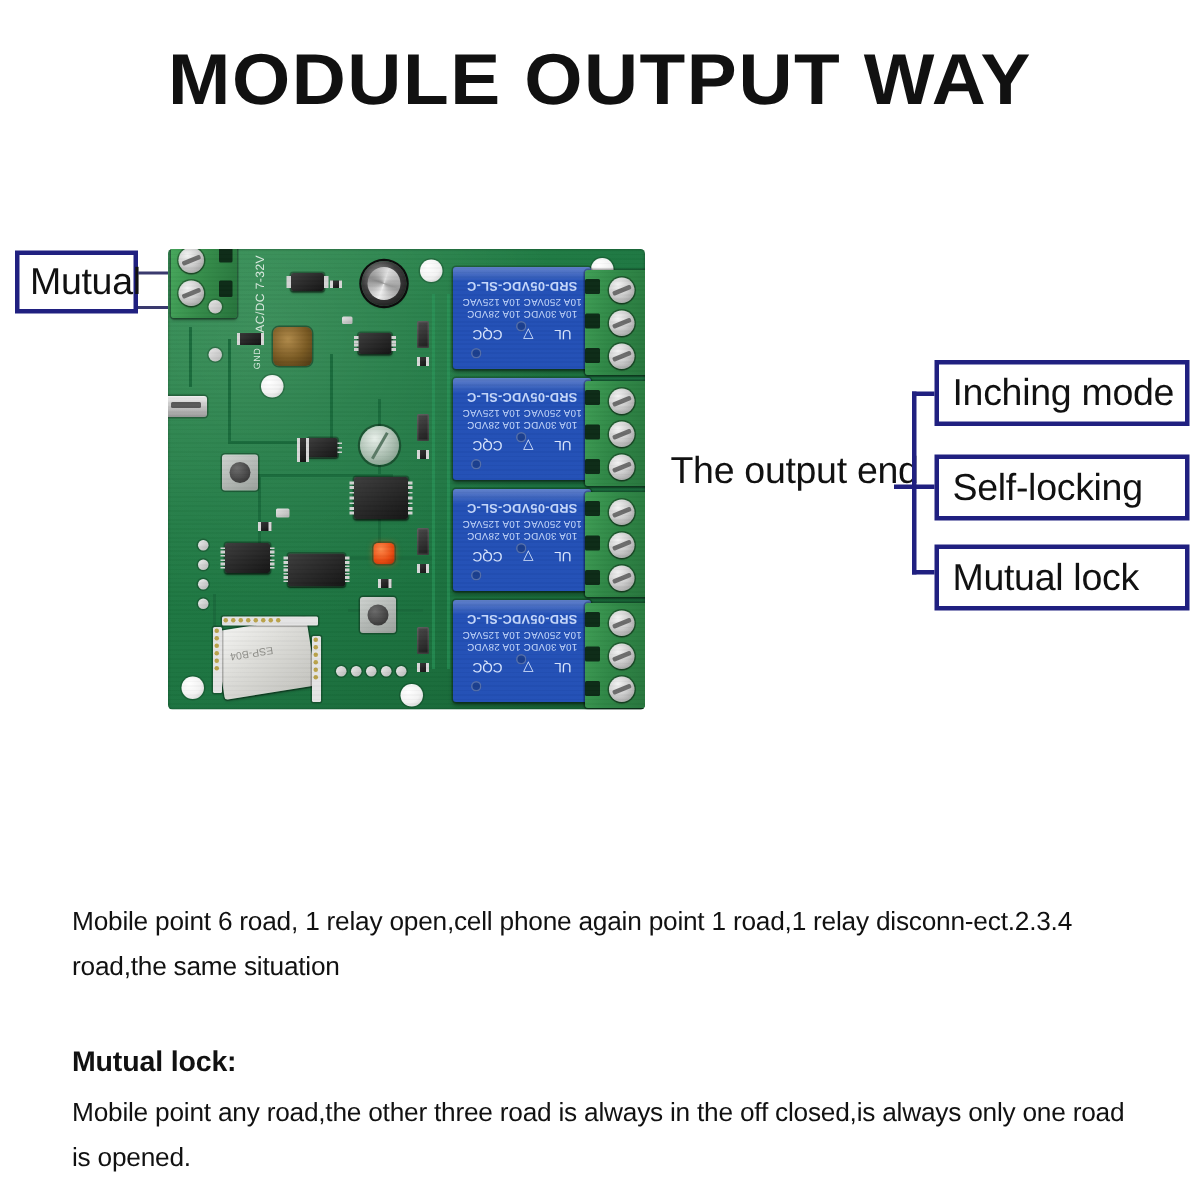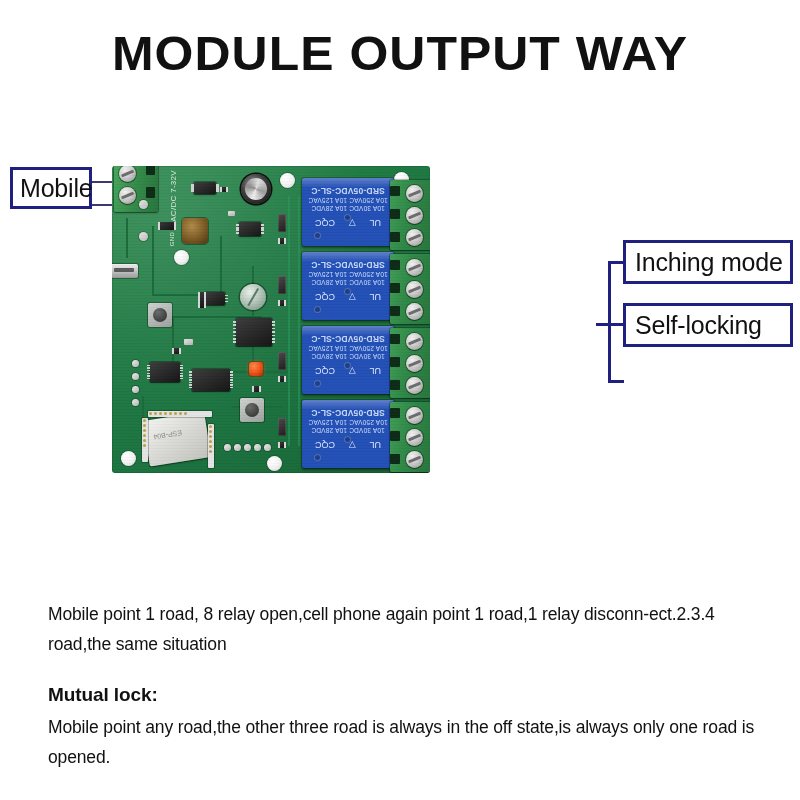--- a/index.html
+++ b/index.html
@@ -225,50 +225,54 @@
   
   .sect{position:absolute;left:48px;width:710px;}
   .sect h3{
     margin:0;font-size:19px;font-weight:bold;color:#111;letter-spacing:-0.1px;
   }
   .sect p{
     margin:6px 0 0 0;font-size:17.5px;color:#111;line-height:1.72;letter-spacing:-0.15px;
   }
   #sect-inching{top:488px;}
   #sect-self{top:593px;}
-  #sect-mutual{top:684px;}
+  #sect-mutual{top:698px;}
 </style>
 </head>
 <body>
 
 <div id="page">
 
   <div class="title">MODULE OUTPUT WAY</div>
 
   <div class="callout" id="input-box">
-    <span>Mobile</span>
+    <span>Mutual</span>
   </div>
 
   <div class="ln" style="left:92px;top:181px;width:42px;height:2px;"></div>
   <div class="ln" style="left:92px;top:204px;width:42px;height:2px;"></div>
 
+  <div class="output-end">The output end</div>
 
   <div class="ln-dark" style="left:608px;top:261px;width:3px;height:122px;"></div>
 
   <div class="ln-dark" style="left:608px;top:261px;width:16px;height:3px;"></div>
   <div class="ln-dark" style="left:608px;top:323px;width:16px;height:3px;"></div>
   <div class="ln-dark" style="left:608px;top:380px;width:16px;height:3px;"></div>
 
   <div class="ln-dark" style="left:596px;top:323px;width:14px;height:3px;"></div>
 
   <div class="callout" id="box-self">
     <span>Self-locking</span>
   </div>
   <div class="callout" id="box-inching">
     <span>Inching mode</span>
+  </div>
+  <div class="callout" id="box-mutual">
+    <span>Mutual lock</span>
   </div>
 
   <div id="pcb">
     <div class="board">
 
       <div class="hole" style="left:8px;top:6px;"></div>
       <div class="hole" style="left:168px;top:7px;"></div>
       <div class="hole" style="left:282px;top:6px;"></div>
       <div class="hole" style="left:62px;top:84px;"></div>
       <div class="hole" style="left:9px;top:285px;"></div>
@@ -547,20 +551,20 @@
         <div class="slot" style="top:52px;"></div>
         <div class="screw" style="left:16px;top:5px;"></div>
         <div class="screw" style="left:16px;top:27px;"></div>
         <div class="screw" style="left:16px;top:49px;"></div>
       </div>
 
     </div>
   </div>
 
   <div class="sect" id="sect-self">
-    <p>Mobile point 1 road, 8 relay open,cell phone again point 1 road,1 relay disconn-ect.2.3.4 road,the same situation</p>
+    <p>Mobile point 6 road, 1 relay open,cell phone again point 1 road,1 relay disconn-ect.2.3.4 road,the same situation</p>
   </div>
   <div class="sect" id="sect-mutual">
     <h3>Mutual lock:</h3>
-    <p>Mobile point any road,the other three road is always in the off state,is always only one road is opened.</p>
+    <p>Mobile point any road,the other three road is always in the off closed,is always only one road is opened.</p>
   </div>
 
 </div>
 
 </body></html>

